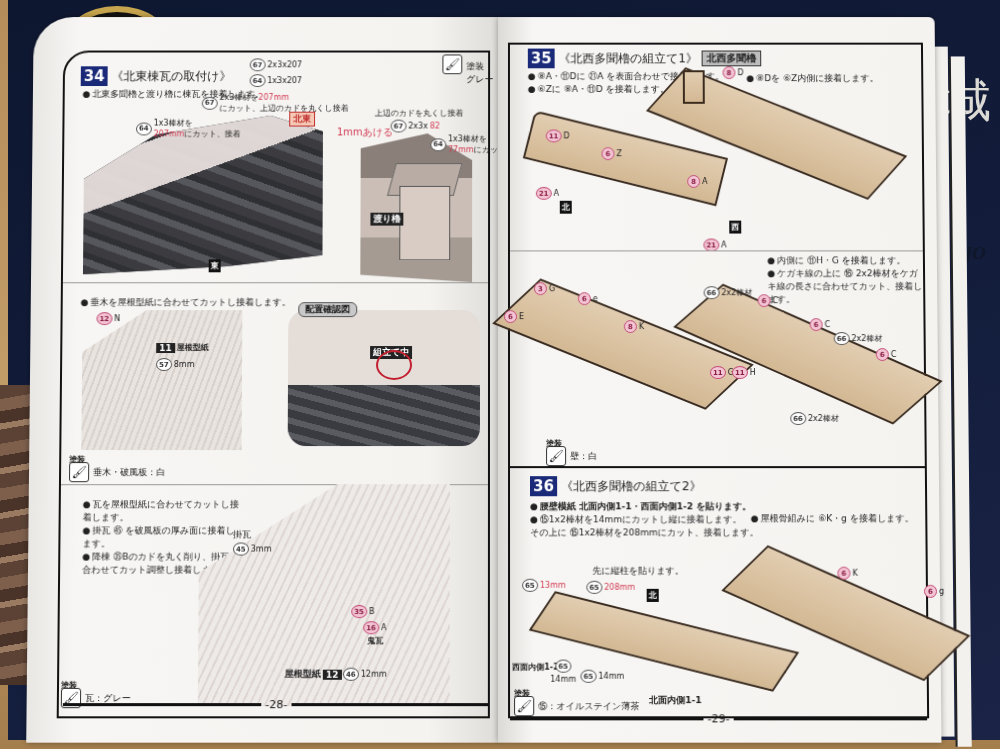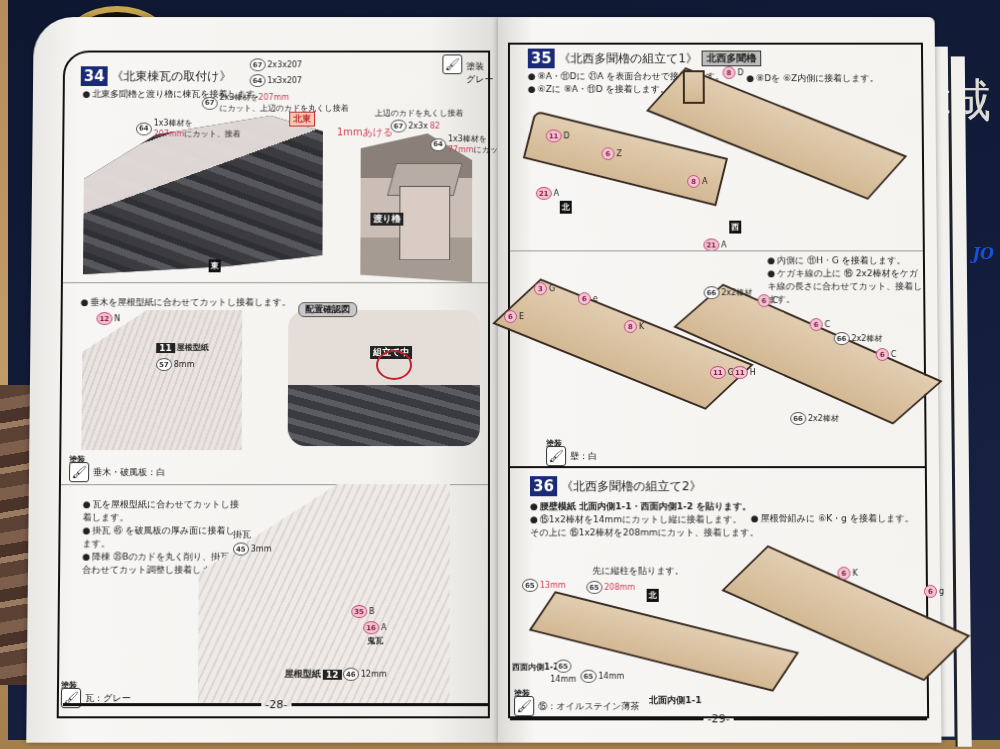--- a/index.html
+++ b/index.html
@@ -33,21 +33,21 @@
     position: absolute; top: 8px; left: 38px; width: 0; height: 0;
     border-left: 14px solid transparent; border-right: 14px solid transparent;
     border-bottom: 12px solid #d9b659;
   }
   .cover-title {
     position: absolute; right: 8px; top: 40px; width: 50px; height: 220px;
     color: #f2efe6; font-size: 46px; font-family: "DejaVu Serif", serif;
     writing-mode: vertical-rl; line-height: 1; opacity: .9;
   }
   .cover-sub {
-    position: absolute; right: 6px; top: 244px; color: #1d4ed8; font-weight: bold;
+    position: absolute; right: 14px; top: 244px; color: #0f172a; font-weight: bold;
     font-size: 16px; font-style: italic; font-family: "DejaVu Serif", serif;
   }
 
   
   .booklet {
     position: absolute; left: 30px; top: 14px; width: 948px; height: 726px;
     transform: perspective(1600px) rotateX(2deg);
   }
   .page {
     position: absolute; top: 0; height: 100%; background: #f4f3f1;

